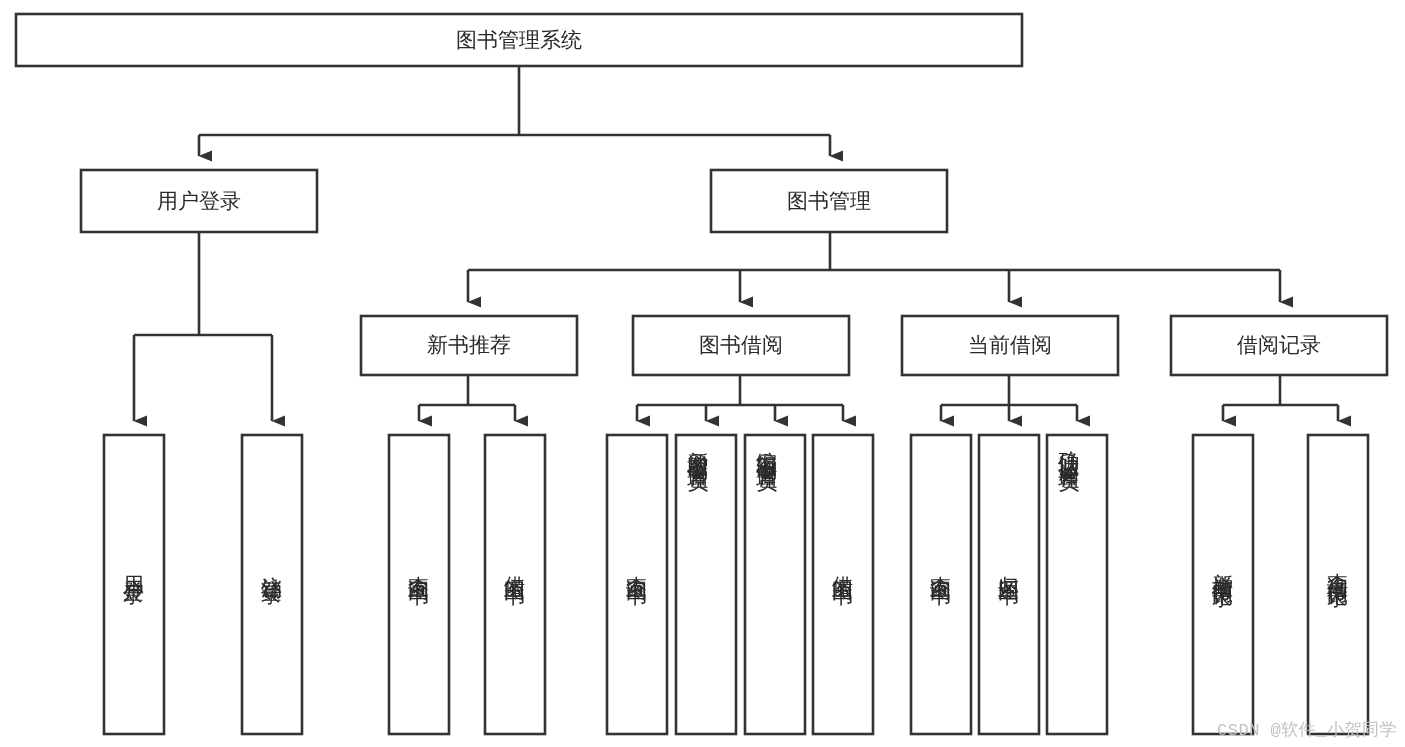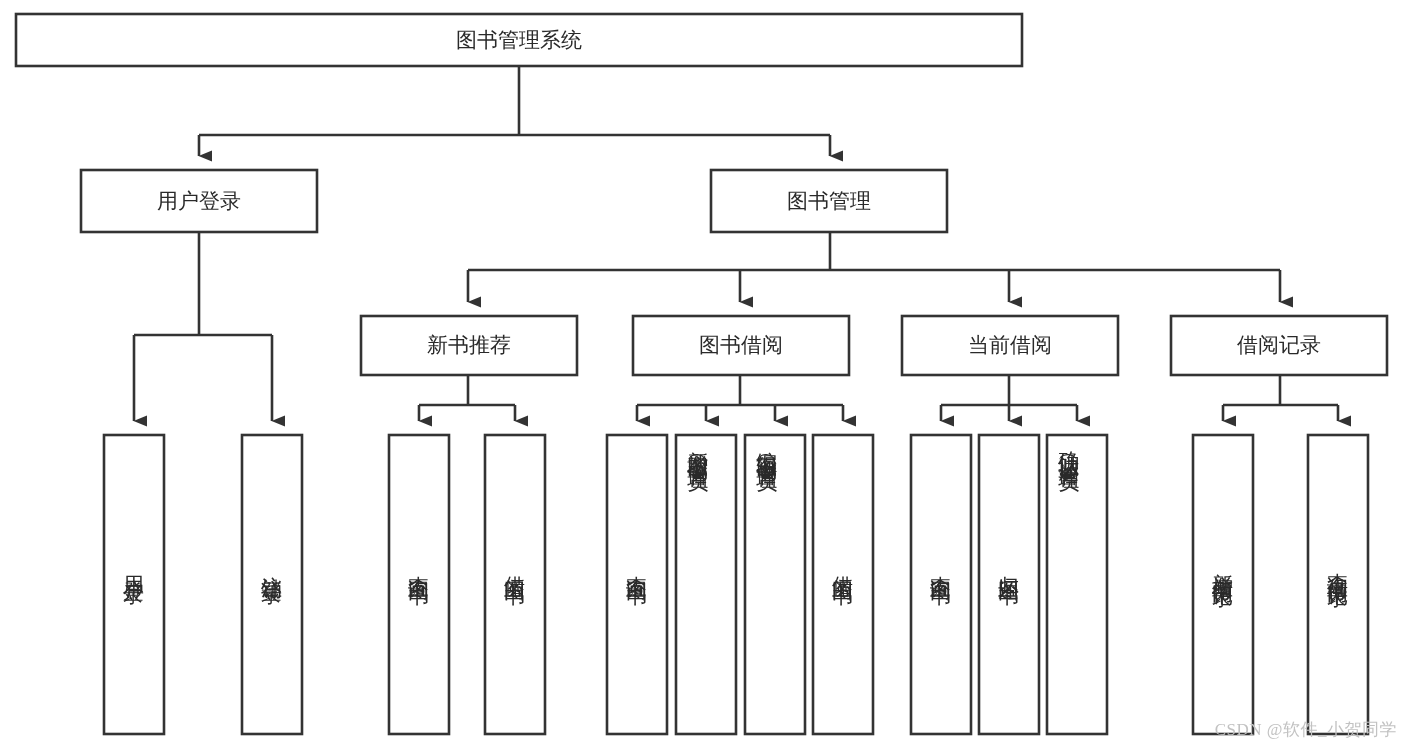--- a/index.html
+++ b/index.html
@@ -54,21 +54,21 @@
     fill: #2a2a2a;
     writing-mode: vertical-rl;
     text-orientation: upright;
     text-anchor: middle;
     letter-spacing: 3px;
   }
   .watermark {
     position: absolute;
     right: 8px;
     bottom: 6px;
-    font-family: Liberation Serif, serif;
+    font-family: Liberation Mono, monospace;
     font-size: 17px;
     color: #c2c2c2;
     white-space: nowrap;
     letter-spacing: 0.5px;
     pointer-events: none;
   }
 </style>
 </head>
 <body>
 

